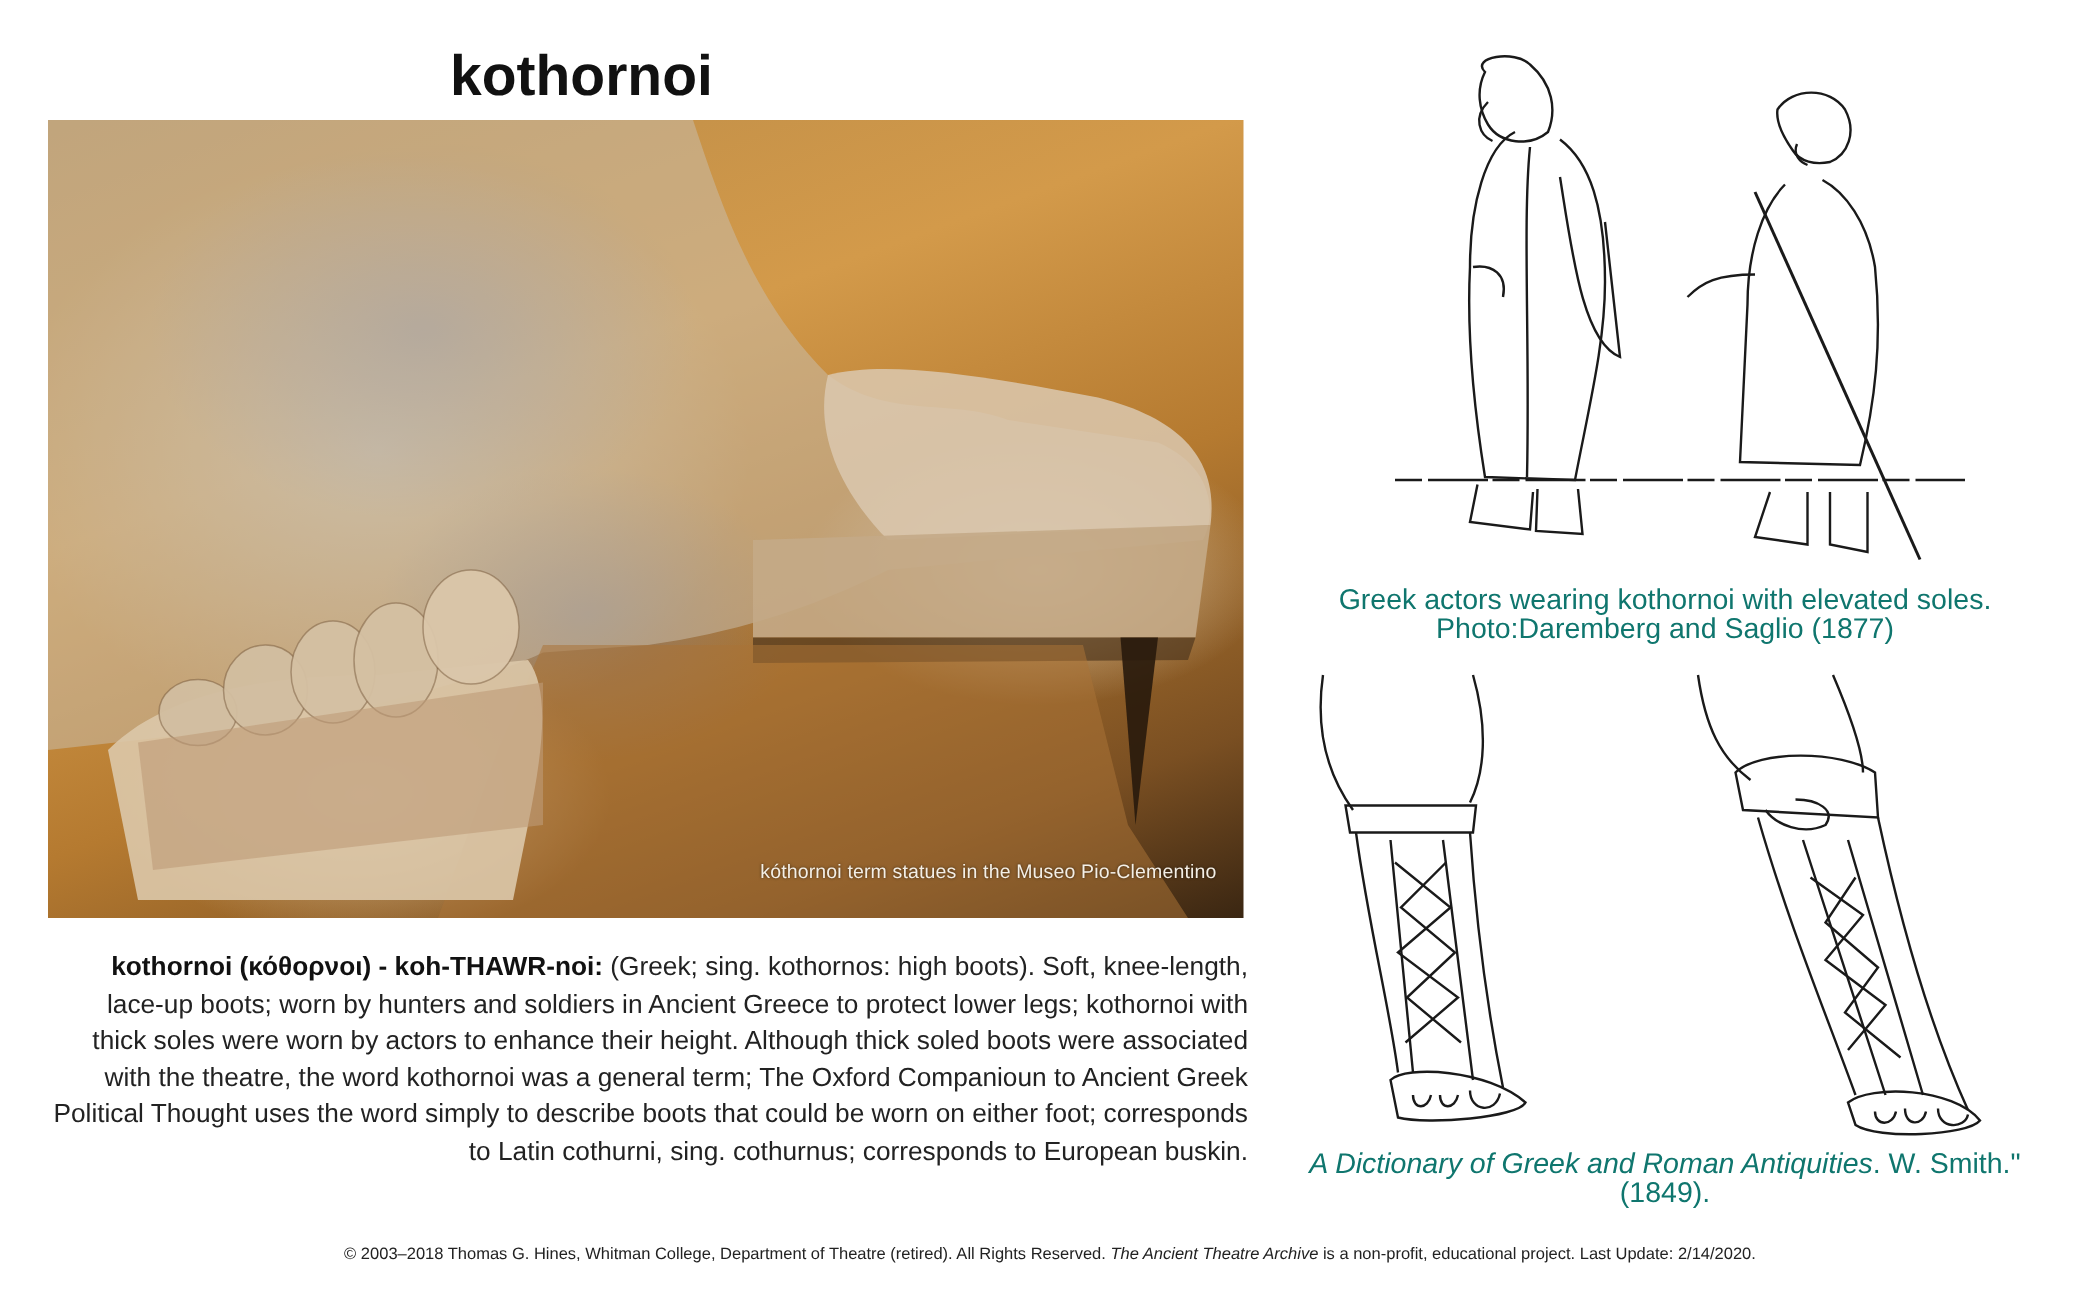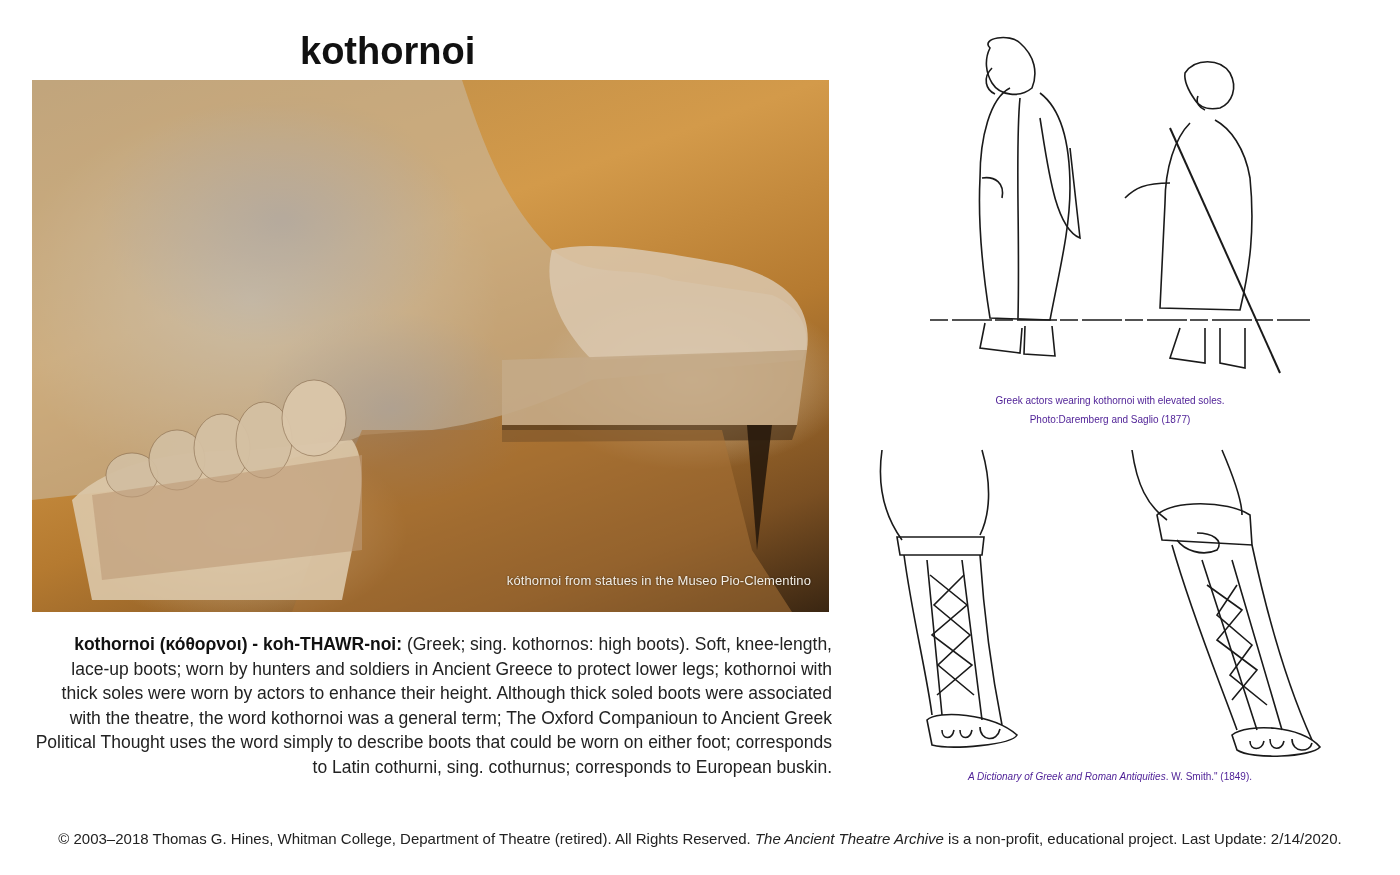--- a/index.html
+++ b/index.html
@@ -31,28 +31,28 @@
     }
     .definition {
       position: absolute; left: 32px; top: 632px; width: 800px;
       font-size: 17.5px; line-height: 24.5px; color: #222; text-align: right;
     }
     .definition b { font-weight: bold; color: #111; }
     .drawing { position: absolute; background: #fff; }
     .drawing-actors { left: 920px; top: 28px; width: 400px; height: 360px; }
     .drawing-boots { left: 872px; top: 445px; width: 470px; height: 320px; }
     .caption {
-      position: absolute; text-align: center; font-size: 10px; line-height: 19px; color: #4c1d95;
+      position: absolute; text-align: center; font-size: 19px; line-height: 19px; color: #0f766e;
     }
     .caption-actors { left: 880px; top: 391px; width: 460px; }
     .caption-boots { left: 850px; top: 767px; width: 520px; }
     .caption i { font-style: italic; }
     .footer {
       position: absolute; left: 0; top: 830px; width: 1400px; text-align: center;
-      font-size: 15px; color: #222;
+      font-size: 11px; color: #222;
     }
     .footer i { font-style: italic; }
   </style>
 </head>
 <body>
 
 <div class="title">kothornoi</div>
 
 <div class="photo">
   <svg width="797" height="532" viewBox="0 0 797 532">
@@ -69,21 +69,21 @@
 
     <path d="M40,420 C80,380 150,370 220,370 L320,360 C335,380 330,420 320,470 L310,520 L60,520 Z" fill="rgba(220,200,170,0.9)"></path>
     <ellipse cx="100" cy="395" rx="26" ry="22" fill="rgba(210,190,160,0.95)" stroke="rgba(120,90,60,0.5)"></ellipse>
     <ellipse cx="145" cy="380" rx="28" ry="30" fill="rgba(210,190,160,0.95)" stroke="rgba(120,90,60,0.5)"></ellipse>
     <ellipse cx="190" cy="368" rx="28" ry="34" fill="rgba(212,192,162,0.95)" stroke="rgba(120,90,60,0.5)"></ellipse>
     <ellipse cx="232" cy="360" rx="28" ry="38" fill="rgba(212,192,162,0.95)" stroke="rgba(120,90,60,0.5)"></ellipse>
     <ellipse cx="282" cy="338" rx="32" ry="38" fill="rgba(218,198,170,0.95)" stroke="rgba(120,90,60,0.5)"></ellipse>
 
     <path d="M60,415 L330,375 L330,470 L70,500 Z" fill="rgba(190,155,120,0.6)"></path>
   </svg>
-  <div class="photo-caption">kóthornoi from statues in the Museo Pio-Clementino</div>
+  <div class="photo-caption">kóthornoi term statues in the Museo Pio-Clementino</div>
 </div>
 
 <div class="definition">
   <b>kothornoi (κόθορνοι) - koh-THAWR-noi:</b><span> (Greek; sing. kothornos: high boots). Soft, knee-length, lace-up boots; worn by hunters and soldiers in Ancient Greece to protect lower legs; kothornoi with thick soles were worn by actors to enhance their height. Although thick soled boots were associated with the theatre, the word kothornoi was a general term; The Oxford Companioun to Ancient Greek Political Thought uses the word simply to describe boots that could be worn on either foot; corresponds to Latin cothurni, sing. cothurnus; corresponds to European buskin.</span>
 </div>
 
 <div class="drawing drawing-actors">
   <svg width="400" height="360" viewBox="0 0 400 360" fill="none" stroke="#1a1a1a" stroke-width="1.6">
 
     <line x1="10" y1="292" x2="390" y2="292" stroke-dasharray="18 4 40 3"></line>

